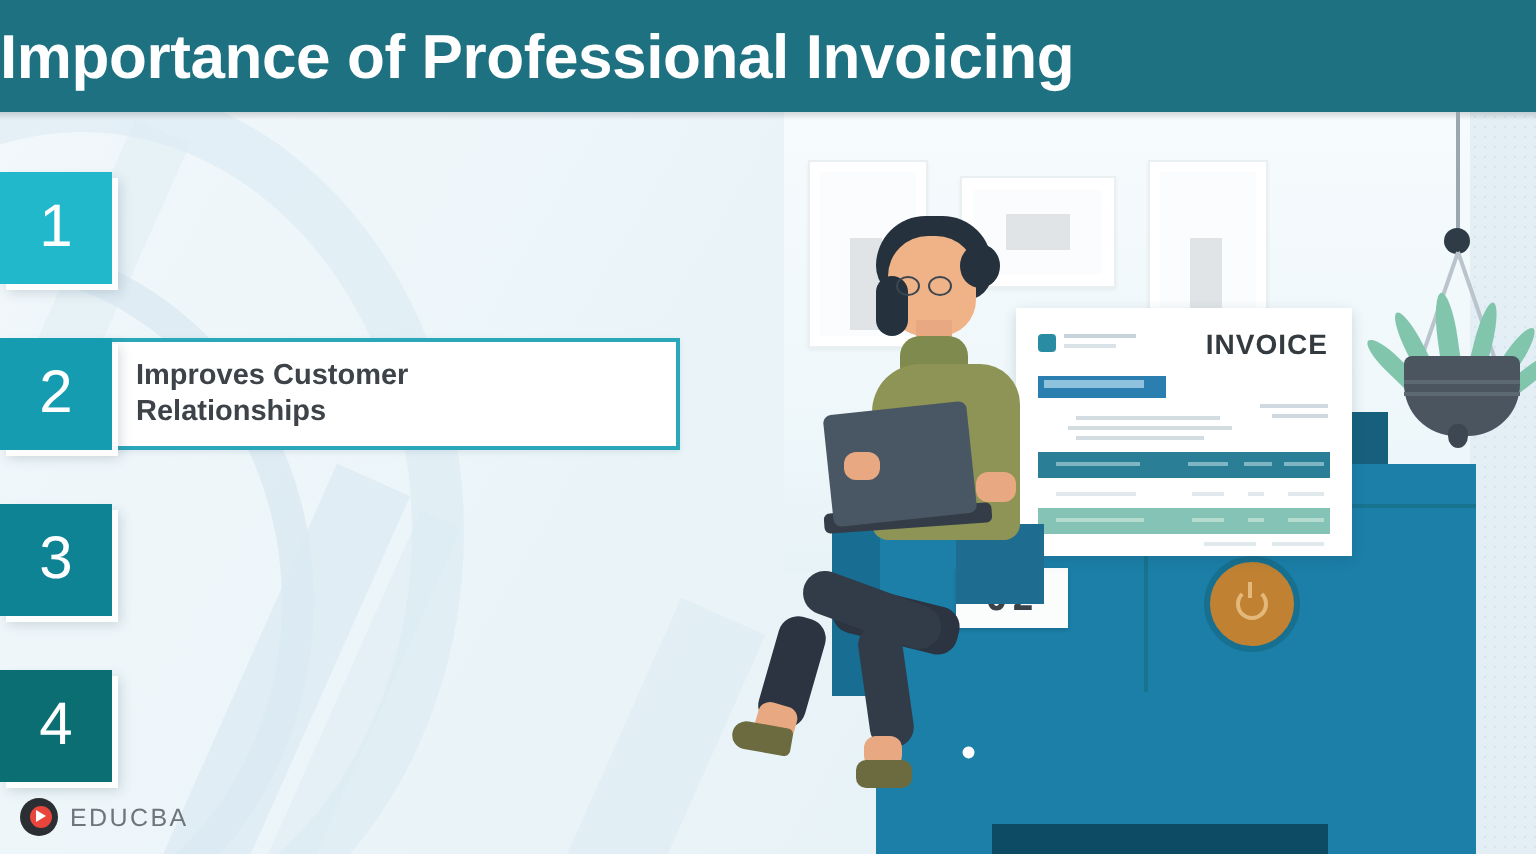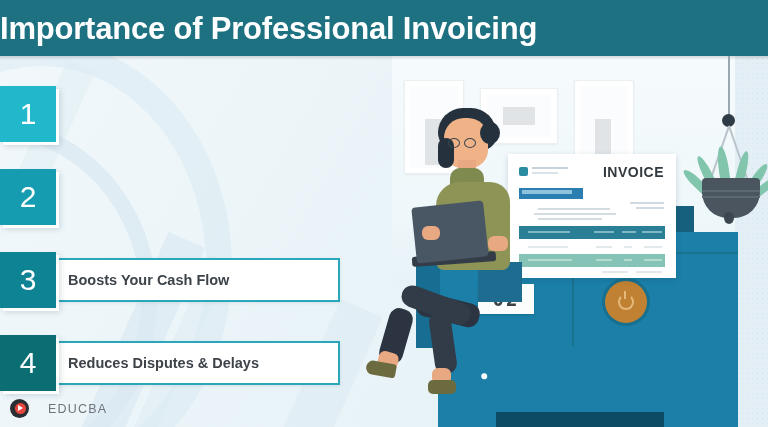--- a/index.html
+++ b/index.html
@@ -59,21 +59,21 @@
     display:flex;align-items:center;
     box-shadow:0 1px 3px rgba(40,70,90,.10);
   }
   .textbox.two-line{height:52px;}
   .tb-label{
     color:#3d4349;font-size:14.5px;font-weight:bold;line-height:1.25;
     padding-left:18px;padding-right:14px;white-space:pre-line;
   }
 
   
-  .logo{position:absolute;left:10px;top:399px;display:flex;align-items:center;gap:19px;}
+  .logo{position:absolute;left:10px;top:399px;display:flex;align-items:center;gap:6px;}
   .logo-mark{width:19px;height:19px;border-radius:50%;
     background:#2b2f33;position:relative;overflow:hidden;}
   .logo-mark:after{content:"";position:absolute;left:5px;top:3.5px;
     width:11px;height:11px;border-radius:50%;background:#e8453c;}
   .logo-mark:before{content:"";position:absolute;left:8px;top:6px;z-index:2;
     width:0;height:0;border-left:5px solid #ffffff;
     border-top:3.5px solid transparent;border-bottom:3.5px solid transparent;}
   .logo-text{color:#6e757b;font-size:12.5px;letter-spacing:1.2px;font-weight:normal;}
 
   
@@ -216,37 +216,35 @@
     <div class="row" id="row0" style="top:30px;">
       <div class="numbox" style="background: rgb(34, 184, 204);">
         <span>1</span>
       </div>
     </div>
 
     <div class="row" id="row1" style="top:113px;">
       <div class="numbox" style="background: rgb(21, 156, 176);">
         <span>2</span>
       </div>
+      <div class="textbox two-line" style="width: 288px; border-top-color: rgb(42, 167, 184); border-bottom-color: rgb(42, 167, 184); border-right-color: rgb(42, 167, 184);">
+        <span class="tb-label">Improves Customer
+Relationships</span>
+      </div>
     </div>
 
     <div class="row" id="row2" style="top:196px;">
       <div class="numbox" style="background: rgb(14, 131, 148);">
         <span>3</span>
       </div>
-      <div class="textbox" style="width: 288px; border-top-color: rgb(42, 167, 184); border-bottom-color: rgb(42, 167, 184); border-right-color: rgb(42, 167, 184);">
-        <span class="tb-label">Boosts Your Cash Flow</span>
-      </div>
     </div>
 
     <div class="row" id="row3" style="top:279px;">
       <div class="numbox" style="background: rgb(10, 110, 115);">
         <span>4</span>
-      </div>
-      <div class="textbox" style="width: 288px; border-top-color: rgb(42, 167, 184); border-bottom-color: rgb(42, 167, 184); border-right-color: rgb(42, 167, 184);">
-        <span class="tb-label">Reduces Disputes &amp; Delays</span>
       </div>
     </div>
 
   </div>
 
   <div class="logo">
     <div class="logo-mark"></div>
     <div class="logo-text">EDUCBA</div>
   </div>
 

